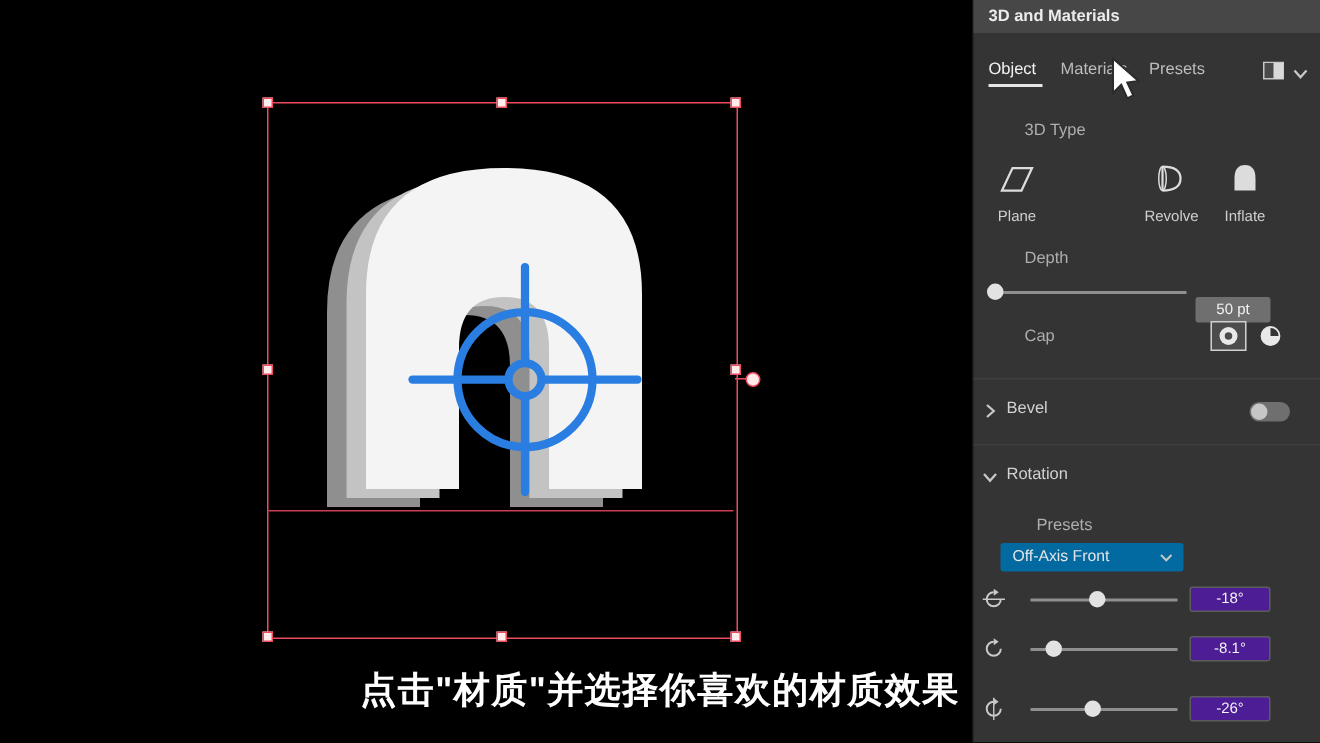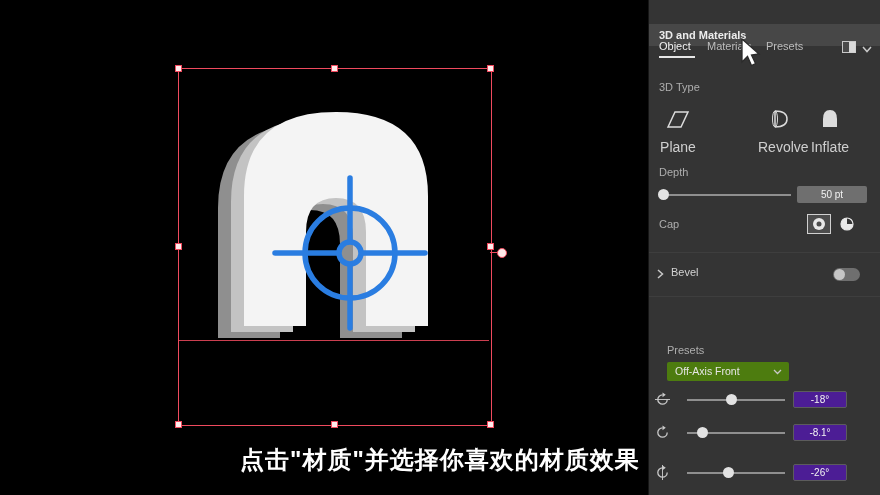--- a/index.html
+++ b/index.html
@@ -16,45 +16,45 @@
   #ext-handle{left:497px;top:248px;width:10px;height:10px;border:1px solid #ef4a5e;border-radius:50%;
               background:#ffe9e9;box-sizing:border-box;}
   #subtitle{left:0;top:444px;width:880px;text-align:center;color:#fff;font-size:24px;font-weight:bold;
             letter-spacing:1px;
             text-shadow:-2px 0 2px #000,2px 0 2px #000,0 -2px 2px #000,0 2px 2px #000,
                         -1px -1px 1px #000,1px 1px 1px #000;}
 
   
   #panel{left:648px;top:0;width:232px;height:495px;background:#343434;border-left:1px solid #161616;
          box-sizing:border-box;color:#c9c9c9;font-size:11px;}
-  #panel-header{left:0;top:0;width:232px;height:22px;background:#474747;margin-top:24px;}
+  #panel-header{left:0;top:0;width:232px;height:22px;background:#474747;}
   #panel-title{left:10px;top:0;line-height:22px;font-weight:bold;color:#ececec;font-size:11px;}
   .tab{top:40px;color:#bdbdbd;cursor:default;}
   .tab.active{color:#f2f2f2;}
   #tab-underline{left:10px;top:56px;width:36px;height:2px;background:#e6e6e6;}
-  .sec-label{color:#aeaeae;}
+  .sec-label{color:#aeaeae;margin-left:24px;}
   .sep{left:0;width:232px;height:1px;background:#3e3e3e;}
 
   .tile{width:46px;text-align:center;}
   .tile .iconbox{width:32px;height:32px;margin:0 auto;display:flex;align-items:center;justify-content:center;
                  box-sizing:border-box;}
   .tile.selected .iconbox{border:1px solid #dcdcdc;background:#5b5b5b;}
-  .tile .tlabel{margin-top:4px;font-size:14px;color:#cfcfcf;}
+  .tile .tlabel{margin-top:4px;font-size:10px;color:#cfcfcf;}
 
   .track{height:2px;background:#8f8f8f;}
   .thumb{width:11px;height:11px;border-radius:50%;background:#e2e2e2;}
   .valbox{height:17px;border-radius:2px;font-size:10px;color:#f2f2f2;display:flex;
           align-items:center;justify-content:center;box-sizing:border-box;}
   .valbox.hl{background:#6f6f6f;}
   .valbox.dk{background:#4c1d95;border:1px solid #5c5c5c;}
 
   #toggle{left:184px;top:4px;width:27px;height:13px;border-radius:7px;background:#6f6f6f;}
   #toggle .knob{position:absolute;left:1px;top:1px;width:11px;height:11px;border-radius:50%;background:#c6c6c6;}
 
-  #dropdown{left:18px;top:362px;width:122px;height:19px;background:#4d7c0f;border-radius:2px;}
+  #dropdown{left:18px;top:362px;width:122px;height:19px;background:#0369a1;border-radius:2px;}
   #dropdown .ddtext{position:absolute;left:8px;top:0;line-height:19px;font-size:10.5px;color:#e6e6e6;}
 
   .capbtn{width:24px;height:20px;display:flex;align-items:center;justify-content:center;box-sizing:border-box;}
   .capbtn.selected{border:1px solid #d0d0d0;background:#4c4c4c;}
 </style>
 </head>
 <body>
 
 <div id="canvas" class="abs">
 
@@ -147,21 +147,21 @@
         <path d="M4 20 L4 12 Q4 3 11 3 Q18 3 18 12 L18 20 Z" fill="#dcdcdc"></path>
       </svg>
     </div>
     <div class="tlabel">Inflate</div>
   </div>
 
   <div class="sec-label abs" style="left:10px;top:166px;">Depth</div>
   <div class="abs" style="left:0;top:186px;width:232px;height:18px;">
     <div class="track abs" style="left:14px;top:8px;width:128px;"></div>
     <div class="thumb abs" style="left:9px;top:3px;"></div>
-    <div class="valbox hl abs" style="left:148px;top:0;width:70px;">50 pt</div>
+    <div class="valbox hl abs" style="left:148px;top:12px;width:50px;">50 pt</div>
   </div>
 
   <div class="sec-label abs" style="left:10px;top:218px;">Cap</div>
   <div class="capbtn selected abs" style="left:158px;top:214px;">
     <svg width="16" height="16" viewBox="0 0 16 16">
       <circle cx="8" cy="8" r="6" fill="#e8e8e8"></circle>
       <circle cx="8" cy="8" r="2.5" fill="#4c4c4c"></circle>
     </svg>
   </div>
   <div class="capbtn abs" style="left:186px;top:214px;">
@@ -178,20 +178,26 @@
       <polyline points="1,1 5.5,5 1,9" fill="none" stroke="#c8c8c8" stroke-width="1.5"></polyline>
     </svg>
     <div class="abs" style="left:22px;top:2px;color:#d2d2d2;">Bevel</div>
     <div id="toggle" class="abs">
       <div class="knob"></div>
     </div>
   </div>
 
   <div class="sep abs" style="top:296px;"></div>
 
+  <div class="abs" style="left:0;top:308px;width:232px;height:20px;">
+    <svg class="abs" style="left:6px;top:7px;" width="10" height="7" viewBox="0 0 10 7">
+      <polyline points="1,1 5,5.5 9,1" fill="none" stroke="#c8c8c8" stroke-width="1.5"></polyline>
+    </svg>
+    <div class="abs" style="left:22px;top:2px;color:#d2d2d2;">Rotation</div>
+  </div>
 
   <div class="sec-label abs" style="left:18px;top:344px;">Presets</div>
 
   <div id="dropdown" class="abs">
     <div class="ddtext">Off-Axis Front</div>
     <svg class="abs" style="right:7px;top:7px;" width="9" height="6" viewBox="0 0 9 6">
       <polyline points="1,1 4.5,4.5 8,1" fill="none" stroke="#c8c8c8" stroke-width="1.3"></polyline>
     </svg>
   </div>
 

